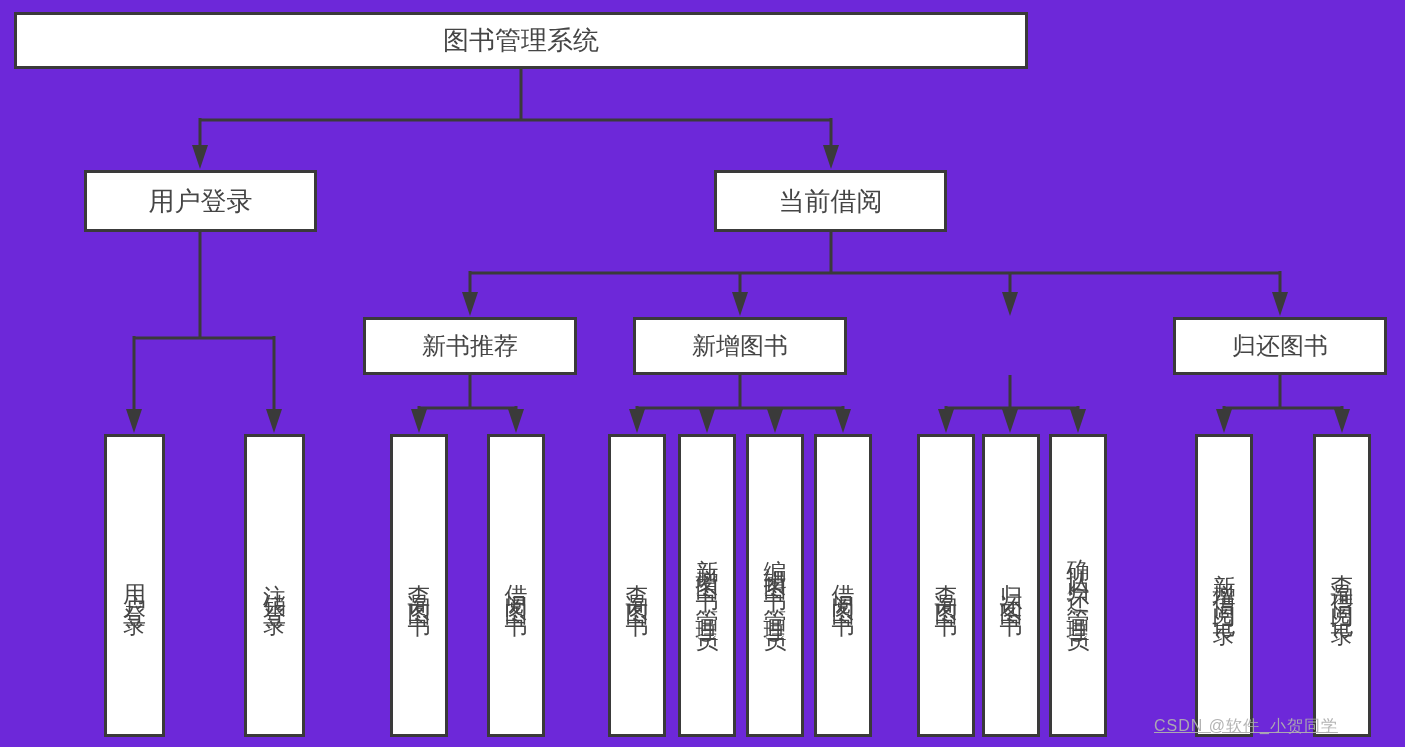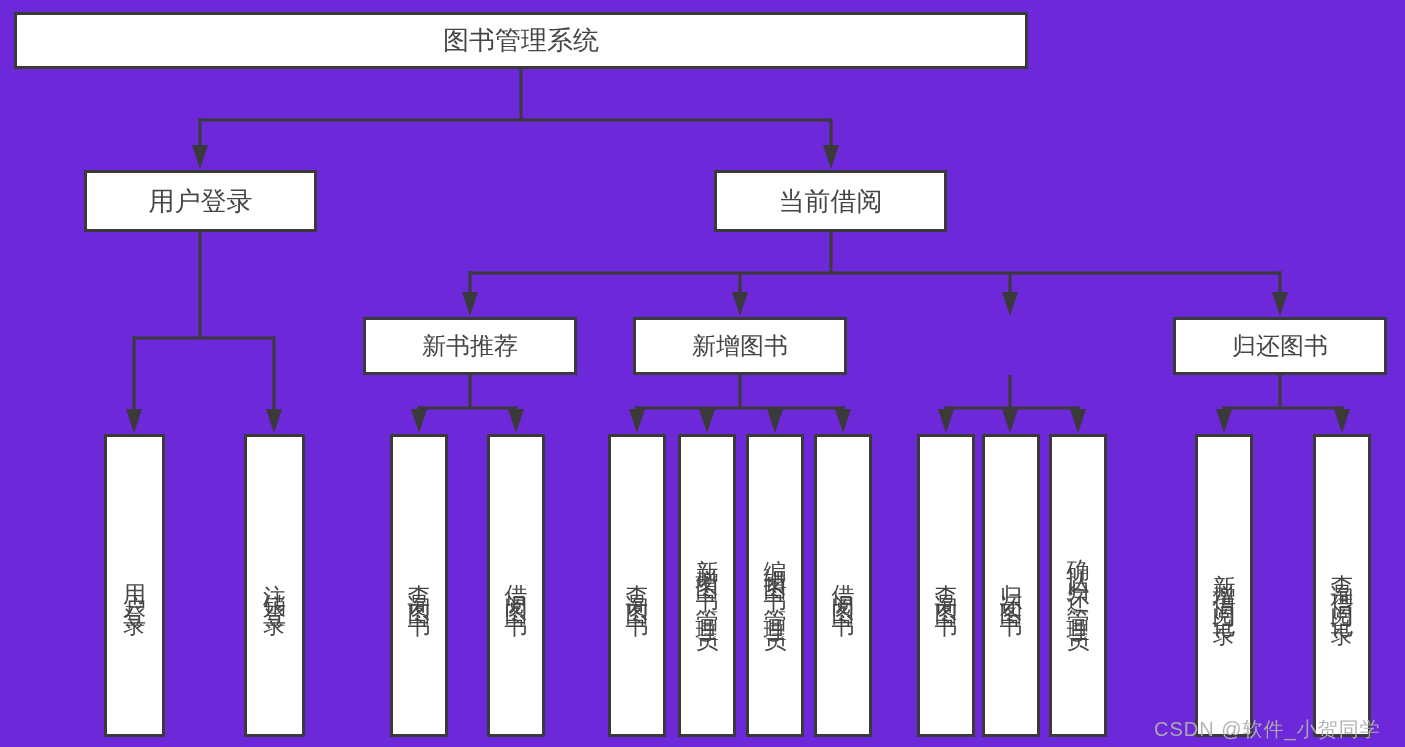--- a/index.html
+++ b/index.html
@@ -53,25 +53,26 @@
     writing-mode: vertical-rl;
     text-orientation: mixed;
     letter-spacing: 10px;
     line-height: 1;
     white-space: nowrap;
   }
   .watermark {
     position: absolute;
     left: 1154px;
     top: 716px;
-    font-size: 20px;
+    font-size: 16px;
     color: rgba(175,175,175,0.95);
     letter-spacing: 1px;
     white-space: nowrap;
     z-index: 5;
+    text-decoration: underline;
   }
 </style>
 </head>
 <body>
 
 <div id="canvas">
 
   <svg id="connectors" width="1405" height="747">
     <g stroke="#3a3a3a" stroke-width="3" fill="none">
 

